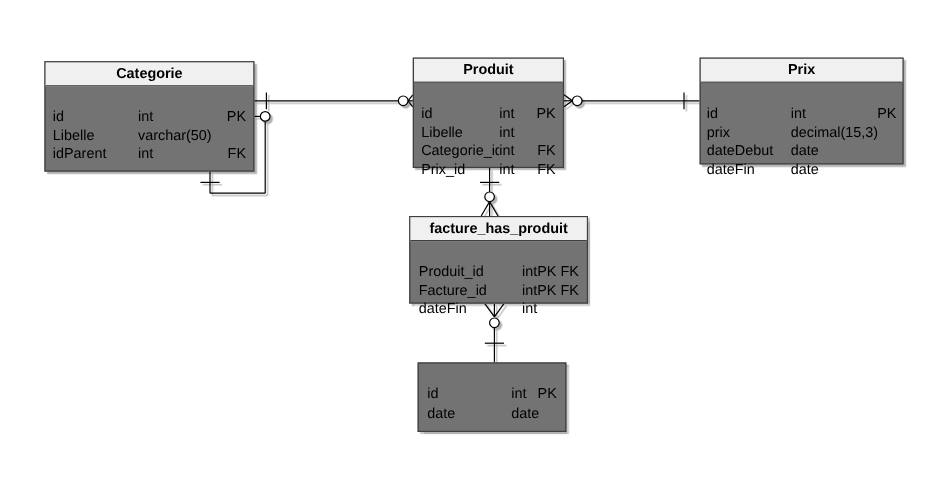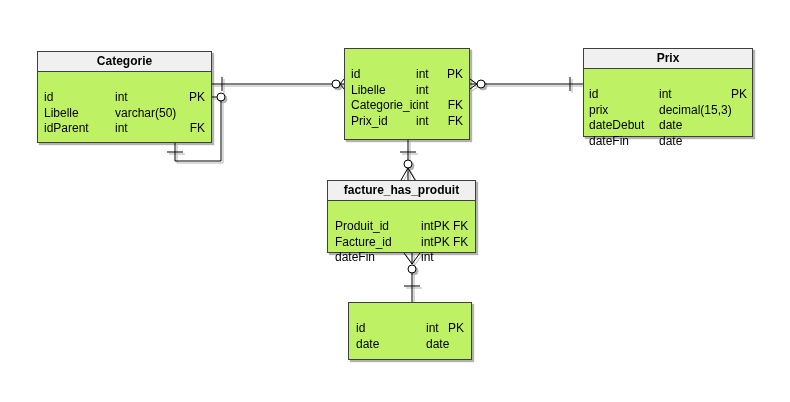--- a/index.html
+++ b/index.html
@@ -16,21 +16,21 @@
     overflow: hidden;
   }
   #connector-layer {
     position: absolute;
     left: 0; top: 0;
     width: 790px; height: 402px;
     z-index: 1;
   }
   .entity-table {
     position: absolute;
-    background: #bef264;
+    background: #737373;
     border: 1px solid #3f3f3f;
     box-shadow: 2px 2px 1px rgba(0,0,0,0.30);
     box-sizing: border-box;
     z-index: 2;
     font-size: 12px;
     color: #000000;
   }
   .entity-header {
     height: 19px;
     line-height: 19px;
@@ -121,20 +121,21 @@
             <span class="field-key"></span>
           </div>
           <div class="field-row">
             <span class="field-name" style="width: 71px;">idParent</span>
             <span class="field-type">int</span>
             <span class="field-key">FK</span>
           </div>
         </div>
       </div>
       <div class="entity-table" style="left: 344px; top: 48px; width: 126px; height: 92px;">
+        <div class="entity-header">Produit</div>
         <div class="entity-body" style="padding-left: 6px; padding-right: 6px;">
           <div class="field-row">
             <span class="field-name" style="width: 65px;">id</span>
             <span class="field-type">int</span>
             <span class="field-key">PK</span>
           </div>
           <div class="field-row">
             <span class="field-name" style="width: 65px;">Libelle</span>
             <span class="field-type">int</span>
             <span class="field-key"></span>
@@ -169,21 +170,21 @@
             <span class="field-type">date</span>
             <span class="field-key"></span>
           </div>
           <div class="field-row">
             <span class="field-name" style="width: 70px;">dateFin</span>
             <span class="field-type">date</span>
             <span class="field-key"></span>
           </div>
         </div>
       </div>
-      <div class="entity-table" style="left: 327px; top: 180px; width: 149px; height: 73px;">
+      <div class="entity-table" style="left: 341px; top: 180px; width: 149px; height: 73px;">
         <div class="entity-header">facture_has_produit</div>
         <div class="entity-body" style="padding-left: 7px; padding-right: 7px;">
           <div class="field-row">
             <span class="field-name" style="width: 86px;">Produit_id</span>
             <span class="field-type">int</span>
             <span class="field-key">PK FK</span>
           </div>
           <div class="field-row">
             <span class="field-name" style="width: 86px;">Facture_id</span>
             <span class="field-type">int</span>

